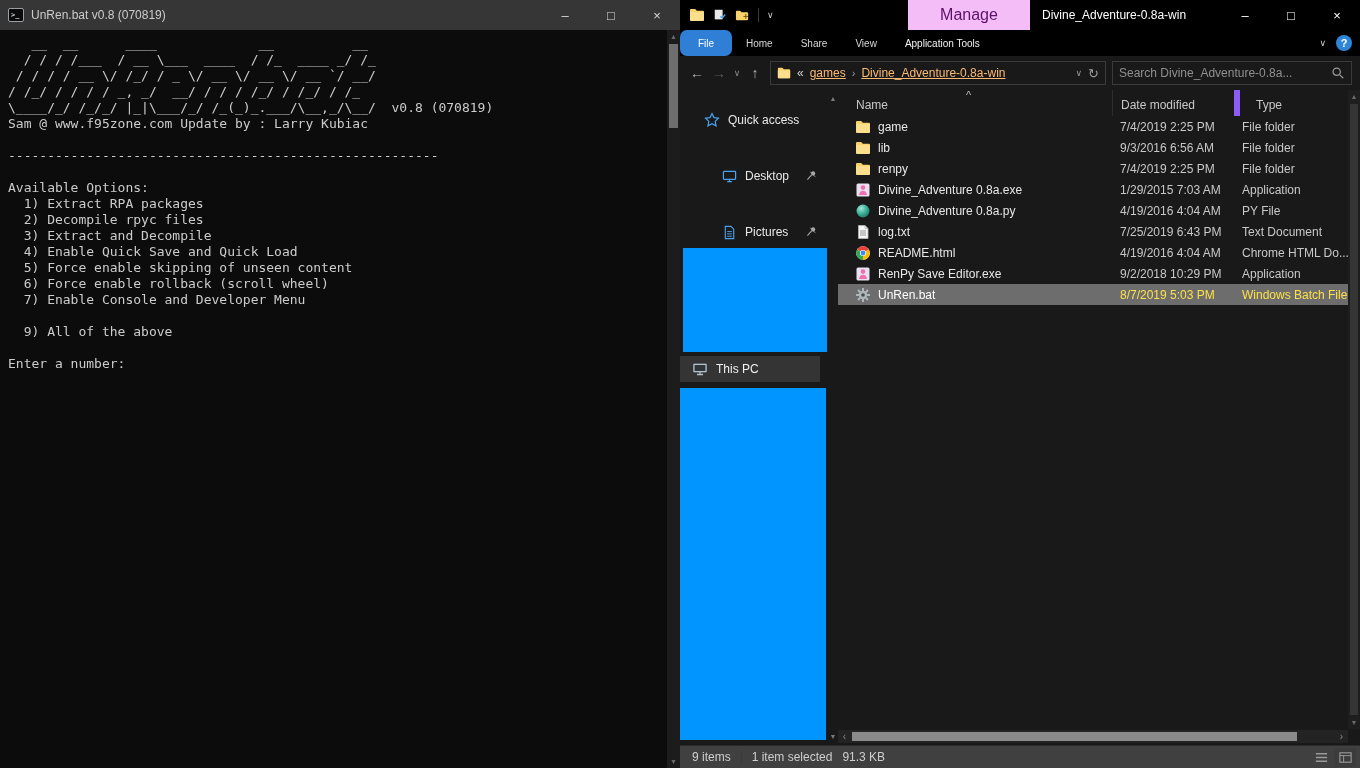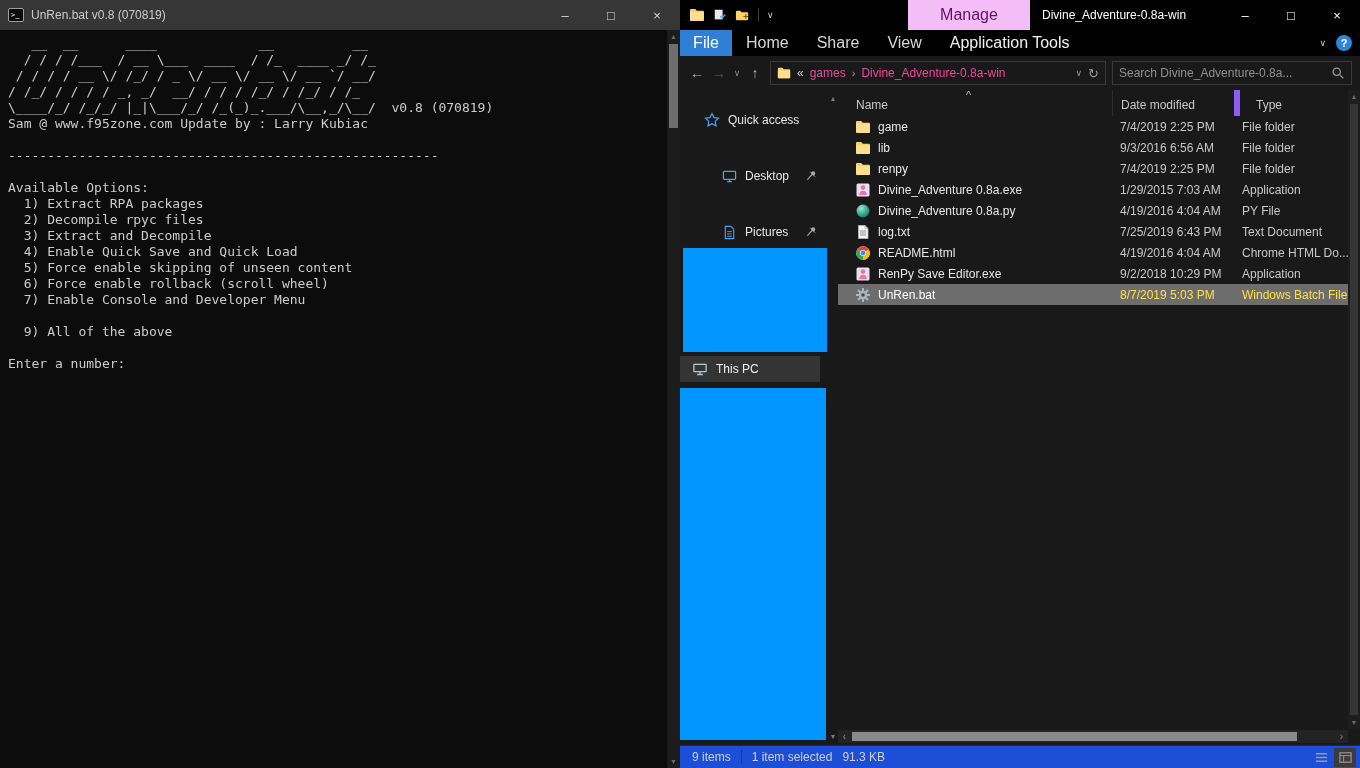--- a/index.html
+++ b/index.html
@@ -32,36 +32,36 @@
   .qat svg { display:block; }
   .qat-sep { width:1px; height:14px; background:#3a3a3a; }
   .qat-chevron { color:#cfcfcf; font-size:9px; }
   .manage-tab { position:absolute; left:228px; top:0; width:122px; height:30px; background:#f5bdf8; color:#5c1166;
                 font-size:16px; display:flex; align-items:center; justify-content:center; }
   .ex-title { position:absolute; left:362px; top:0; height:30px; line-height:30px; color:#ffffff; font-size:12px; white-space:nowrap; }
   .ex-controls { position:absolute; right:0; top:0; height:30px; display:flex; }
   .ex-controls .wc { color:#ffffff; }
 
   .ribbon-tabs { height:26px; background:#000; display:flex; align-items:stretch; flex:0 0 auto; position:relative; }
-  .rtab { padding:0 14px; display:flex; align-items:center; color:#d6d6d6; font-size:16px; cursor:default; }
+  .rtab { padding:0 14px; display:flex; align-items:center; color:#d6d6d6; font-size:10px; cursor:default;border-radius:7px; }
   .rtab-file { background:#2f7fd6; color:#fff; width:52px; justify-content:center; padding:0; }
   .rtab-apptools { color:#f0f0f0; }
   .ribbon-right { position:absolute; right:8px; top:0; height:26px; display:flex; align-items:center; gap:10px; }
   .ribbon-chevron { color:#cfcfcf; font-size:9px; }
   .help-icon { width:16px; height:16px; border-radius:50%; background:#2f86d9; color:#fff; font-size:11px; font-weight:bold;
                display:flex; align-items:center; justify-content:center; }
 
   .addressbar { height:34px; background:#191919; display:flex; align-items:center; padding:0 8px 0 6px; flex:0 0 auto; }
   .nav-btn { color:#b8b8b8; font-size:14px; width:22px; text-align:center; flex:0 0 auto; }
   .nav-btn.dim { color:#5a5a5a; }
   .nav-btn.small { width:14px; font-size:9px; color:#8a8a8a; }
   .address-box { flex:1; height:24px; border:1px solid #3a3a3a; background:#191919; display:flex; align-items:center;
                  padding:0 6px; gap:6px; font-size:12px; margin-left:4px; min-width:0; }
   .crumb-overflow { color:#d0d0d0; }
-  .crumb { color:#ec4899; white-space:nowrap; }
+  .crumb { color:#fdba74; white-space:nowrap;text-decoration:underline; }
   .crumb-sep { color:#9a9a9a; font-size:11px; }
   .addr-spacer { flex:1; }
   .addr-chevron { color:#9a9a9a; font-size:9px; }
   .addr-refresh { color:#9a9a9a; font-size:13px; }
   .search-box { width:240px; height:24px; border:1px solid #3a3a3a; background:#191919; display:flex; align-items:center;
                 margin-left:6px; padding:0 6px; flex:0 0 auto; }
   .search-box input { flex:1; background:transparent; border:none; outline:none; color:#cfcfcf; font-size:12px;
                       font-family:"Liberation Sans", sans-serif; min-width:0; }
   .search-box input::placeholder { color:#8f8f8f; }
 
@@ -100,21 +100,21 @@
 
   .vscroll { position:absolute; top:0; right:0; bottom:16px; width:12px; background:#1e1e1e;
              display:flex; flex-direction:column; align-items:center; }
   .vthumb { width:8px; flex:1; background:#353535; margin:1px 0; }
   .hscroll { position:absolute; left:0; right:12px; bottom:2px; height:13px; background:#232323;
              display:flex; align-items:center; }
   .hscroll .sb-arrow { width:13px; font-size:10px; color:#8a8a8a; height:auto; line-height:13px; }
   .hthumb { height:9px; width:445px; background:#8a8a8a; margin-left:1px; }
 
   .statusbar { height:23px; border-top:1px solid #2a2a2a; display:flex; align-items:center; padding-left:12px; gap:10px;
-               font-size:12px; color:#cfcfcf; flex:0 0 auto; background:#1d4ed8; position:relative; }
+               font-size:12px; color:#cfcfcf; flex:0 0 auto; background:#404040; position:relative; }
   .status-sep { width:1px; height:14px; background:#3a3a3a; }
   .status-icons { position:absolute; right:4px; top:2px; display:flex; gap:2px; }
   .sicon { width:22px; height:19px; display:flex; align-items:center; justify-content:center; }
   .sicon.active { background:#3c3c3c; }
 
   .svg-defs { position:absolute; width:0; height:0; overflow:hidden; }
 </style>
 </head>
 <body>
 

